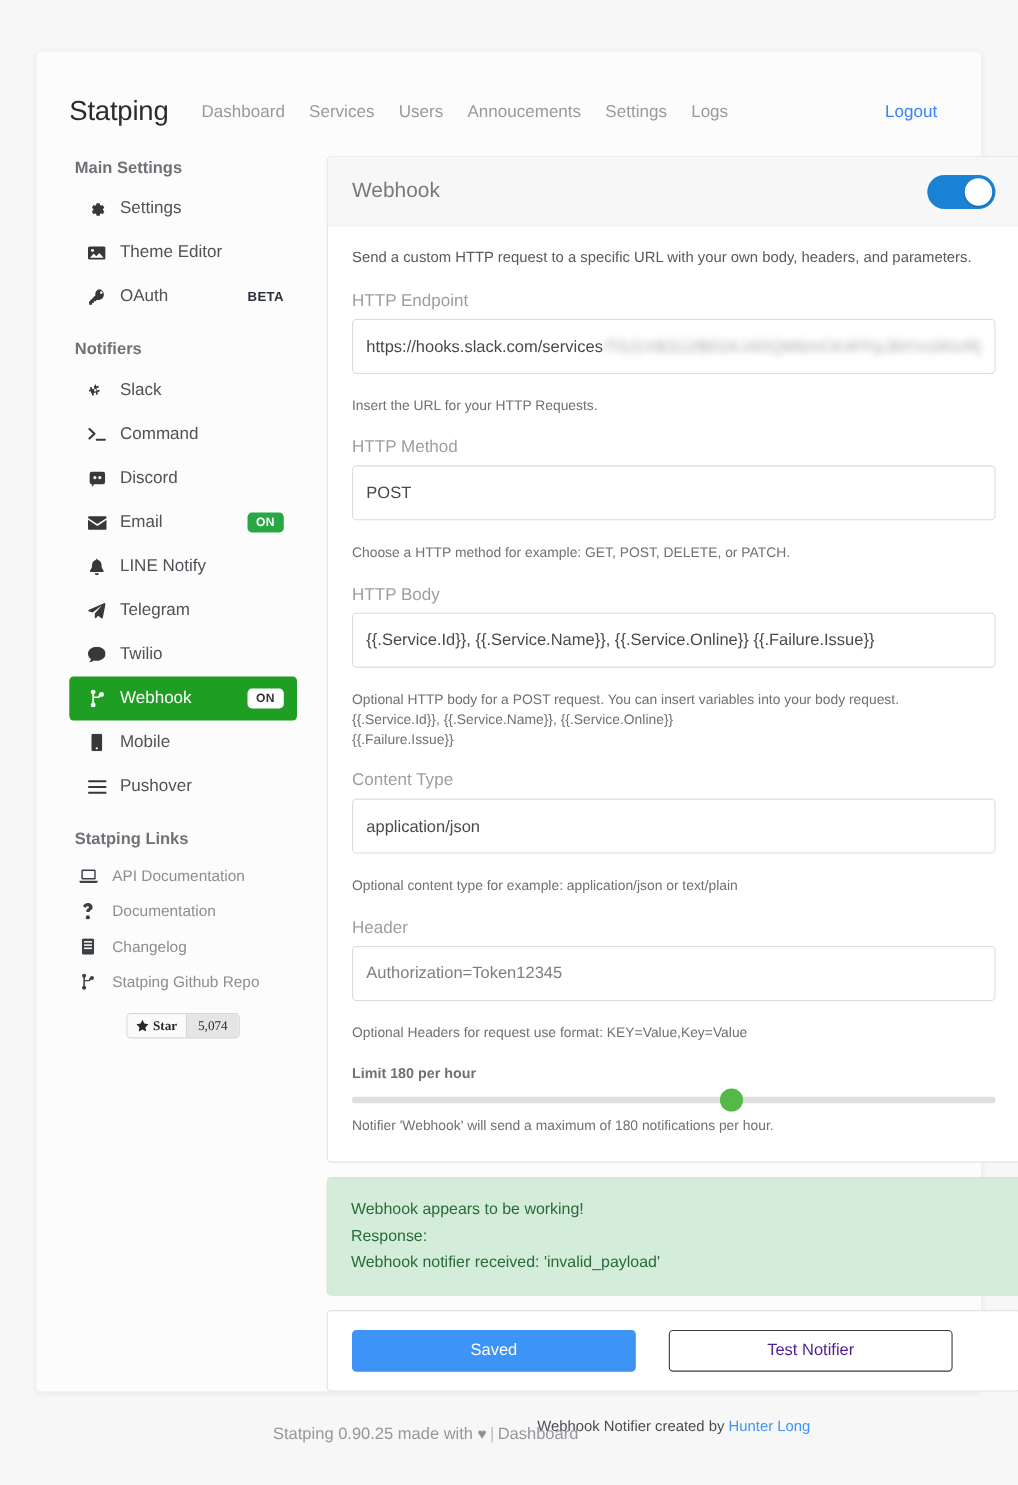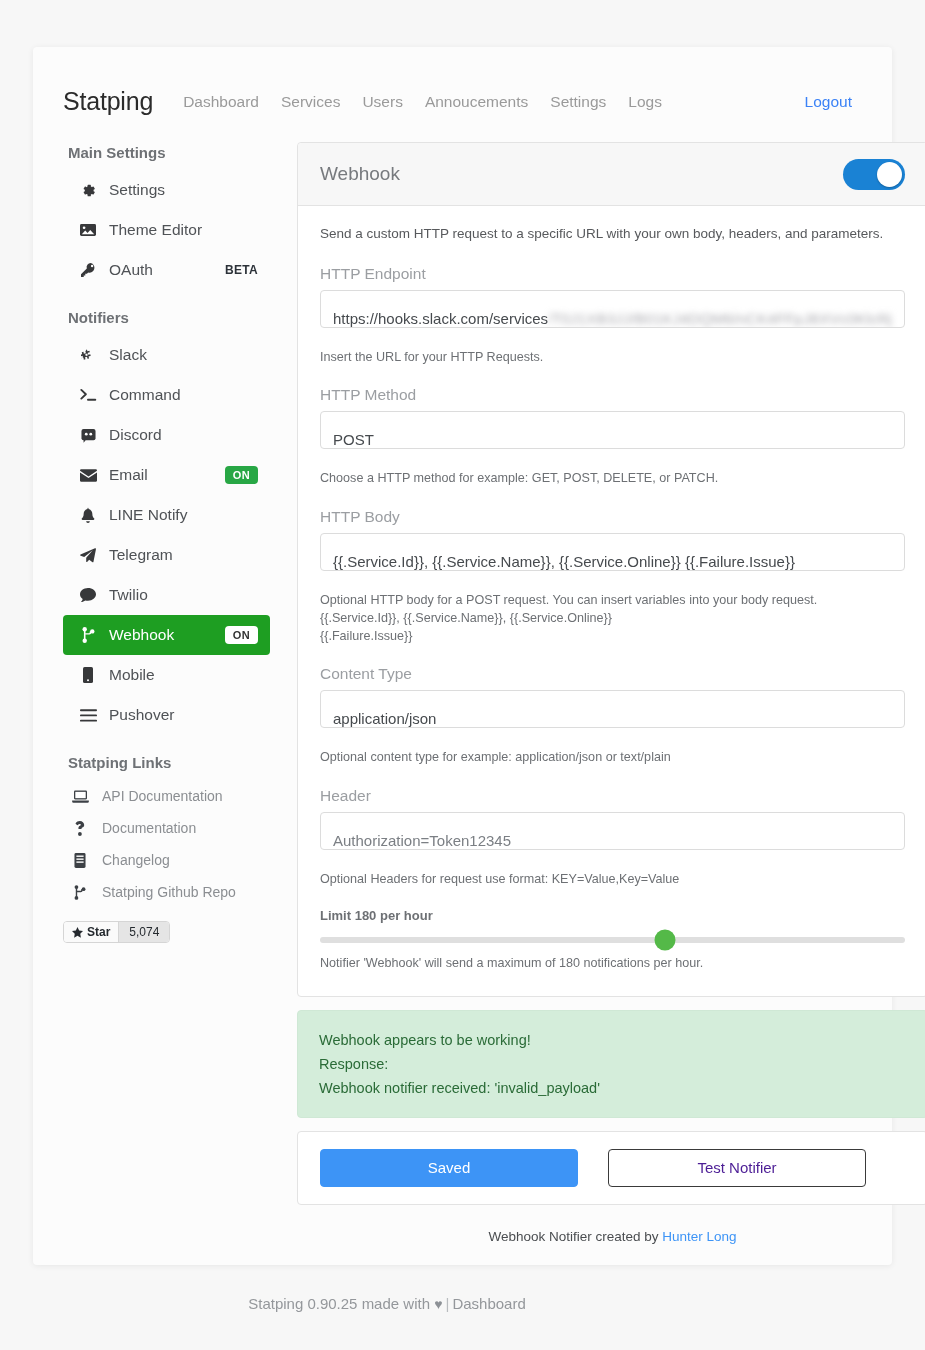--- a/index.html
+++ b/index.html
@@ -72,21 +72,21 @@
     letter-spacing: .3px;
   }
 
   .link-item {
     display: flex; align-items: center; height: 32px; padding: 0 5px;
     cursor: pointer;
   }
   .link-item .ico { width: 24px; flex: 0 0 24px; color:#3c4045; display:flex; justify-content:center;}
   .link-item .lbl { font-size: 14px; color: #8b8e92; margin-left: 10px; }
 
-  .star-wrap { display:flex; margin-top: 13px; }
+  .star-wrap { display:flex; justify-content:center; margin-top: 13px; font-family: Liberation Serif, serif; }
   .star-btn {
     display: flex; align-items: stretch;
     border: 1px solid #d5d5d5; border-radius: 4px; overflow: hidden;
     font-size: 12px; background: #fff; cursor: pointer;
   }
   .star-btn .left {
     display: flex; align-items: center; gap: 4px;
     padding: 3px 8px; background: #fafafa; color: #24292e; font-weight: 600;
     border-right: 1px solid #d5d5d5;
   }
@@ -113,24 +113,24 @@
     box-shadow: 0 1px 2px rgba(0,0,0,0.25);
   }
   .panel-body { padding: 20px 22px 26px 22px; }
   .intro { font-size: 13.5px; color: #57595c; margin: 0 0 24px 0; }
 
   .field { margin-bottom: 20px; }
   .field-label {
     display: block; font-size: 15.5px; color: #9b9ea2; margin-bottom: 7px;
   }
   .input {
-    width: 100%; height: 38px;
+    width: 100%; height: 50px;
     border: 1px solid #dcdcdc; border-radius: 4px; background: #fff;
-    font-size: 15px; color: #464a4e; padding: 0 12px;
-    display: flex; align-items: flex-end;
+    font-size: 15px; color: #464a4e; padding: 12px 12px;
+    display: flex; align-items: center;
     font-family: "Liberation Sans", sans-serif;
     overflow: hidden; white-space: nowrap;
   }
   .input.muted { color: #7b7f84; }
   .endpoint-inner { display: flex; align-items: center; }
   .blurred {
     color: #a8a8ad; filter: blur(3.2px); user-select: none;
     letter-spacing: .2px;
   }
   .helper { font-size: 12.6px; color: #6d7074; margin-top: 20px; line-height: 1.45; }

